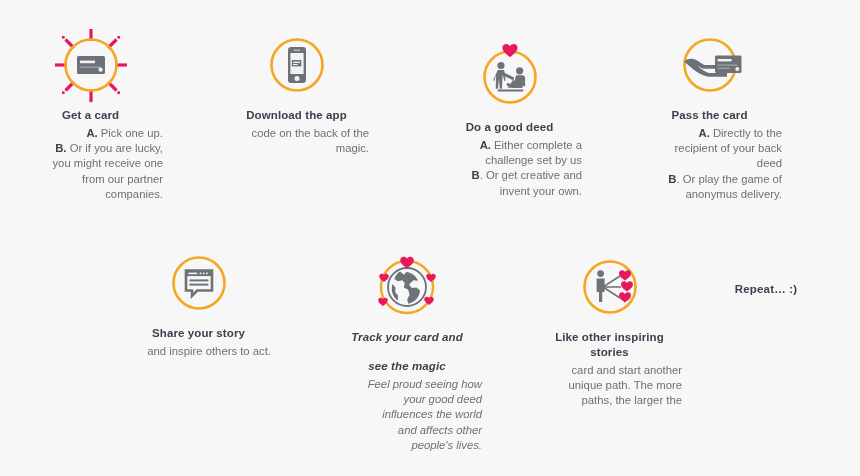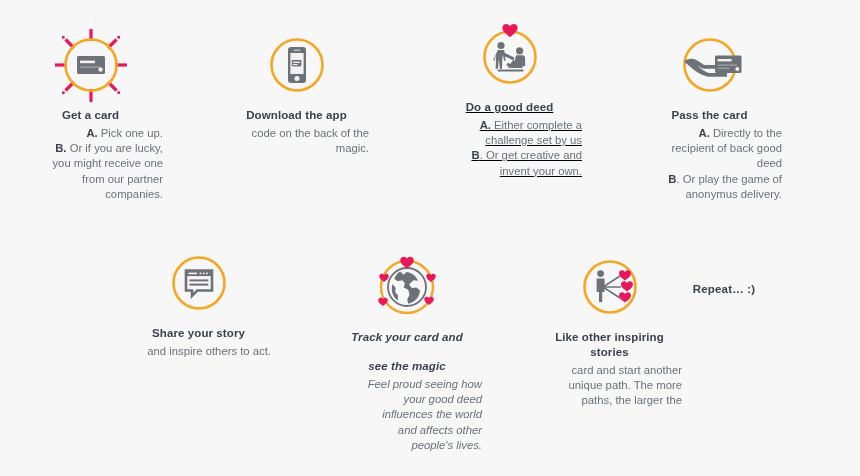--- a/index.html
+++ b/index.html
@@ -56,31 +56,31 @@
   }
   .step-body .lbl {
     font-weight: bold;
     color: #3b424e;
   }
   .step-body .ln { display: block; }
 
   
   #step-get-a-card      { left: 18px;  top: 28px;  width: 145px; }
   #step-download-app    { left: 224px; top: 28px;  width: 145px; }
-  #step-good-deed       { left: 437px; top: 20px;  width: 145px; text-decoration: underline; }
+  #step-good-deed       { left: 437px; top: 40px;  width: 145px; }
   #step-pass-card       { left: 637px; top: 28px;  width: 145px; }
 
   
   #step-share-story     { left: 126px; top: 246px; width: 145px; }
   #step-track-card      { left: 332px; top: 250px; width: 150px; font-style: italic; }
   #step-like-stories    { left: 537px; top: 250px; width: 145px; }
 
   .repeat-note {
     position: absolute;
-    left: 664px;
+    left: 706px;
     top: 283px;
     width: 120px;
     text-align: center;
     font-size: 11.5px;
     font-weight: bold;
     color: #3b424e;
     letter-spacing: .2px;
   }
 </style>
 </head>
@@ -189,21 +189,21 @@
         <rect x="43" y="28.5" width="26.5" height="17.5" rx="1.4" fill="#6d7278"></rect>
         <rect x="45.6" y="32" width="14" height="2.4" fill="#f2f2f2"></rect>
         <rect x="45.6" y="37.4" width="19.5" height="1.4" fill="#9a9ea3"></rect>
         <rect x="45.6" y="40.6" width="12" height="1.4" fill="#9a9ea3"></rect>
         <circle cx="65.3" cy="42" r="2" fill="#f2f2f2"></circle>
       </svg>
     </div>
     <div class="step-title">Pass the card</div>
     <div class="step-body">
       <span class="ln"><span class="lbl">A.</span><span> Directly to the</span></span>
-      <span class="ln"><span>recipient of back good</span></span>
+      <span class="ln"><span>recipient of your back</span></span>
       <span class="ln"><span>deed</span></span>
       <span class="ln"><span class="lbl">B</span><span>. Or play the game of</span></span>
       <span class="ln"><span>anonymus delivery.</span></span>
     </div>
   </div>
 
   <div class="step" id="step-share-story">
     <div class="icon-wrap">
       <svg width="76" height="76" viewBox="0 0 76 76">
         <circle cx="38" cy="38" r="25.5" fill="none" stroke="#f5a623" stroke-width="2.6"></circle>

